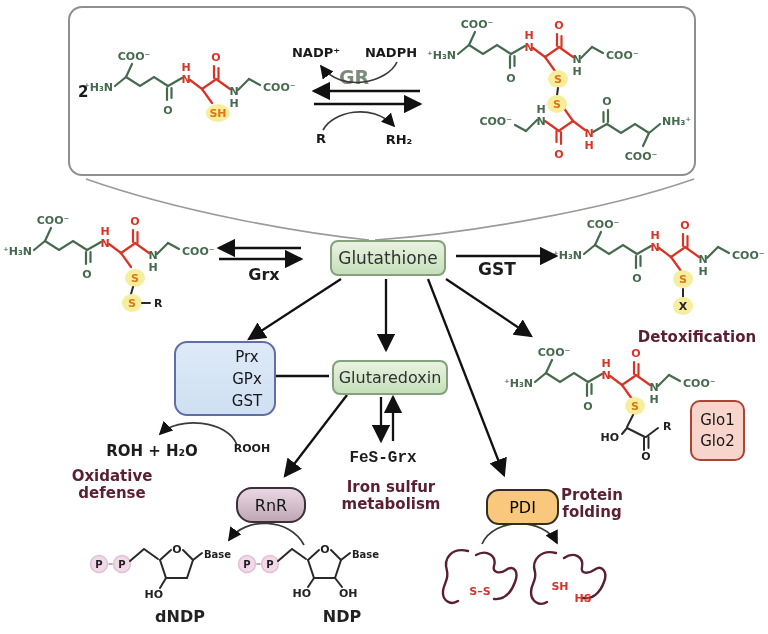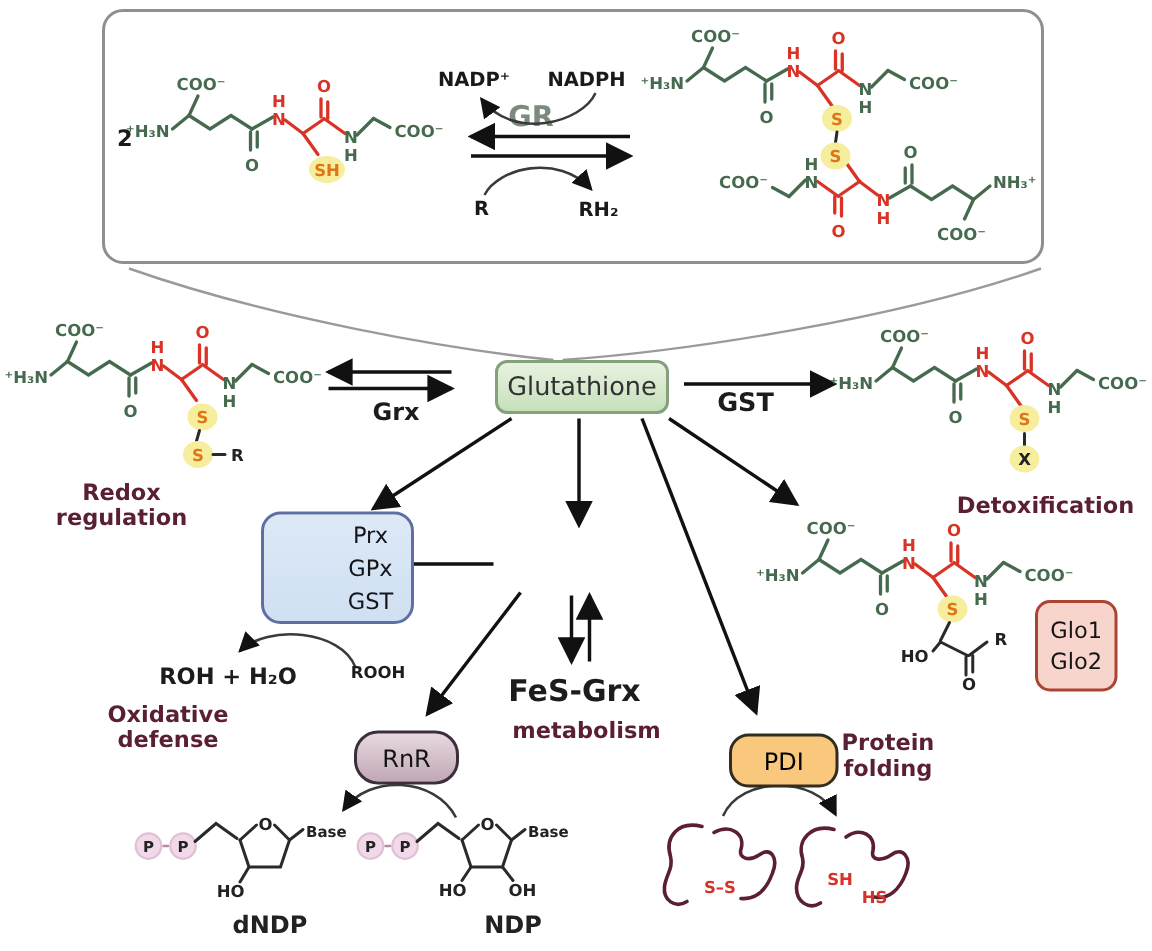--- a/index.html
+++ b/index.html
@@ -248,20 +248,23 @@
       <path class="squiggle" d="M564 558 C574 551 584 557 582 567 C580 574 588 574 594 570 C602 564 608 572 604 582 C600 593 592 600 583 598"></path>
       <text class="red-s" x="560" y="590" text-anchor="middle">SH</text>
       <text class="red-s" x="583" y="602" text-anchor="middle">HS</text>
     </g>
   </svg>
 
   <div class="node node-green" style="left:330px;top:240px;width:112px;height:32px;font-size:17px;">
     <span>Glutathione</span>
   </div>
 
+  <div class="node node-green" style="left:332px;top:360px;width:112px;height:31px;font-size:16px;">
+    <span>Glutaredoxin</span>
+  </div>
 
   <div class="node" style="left:174px;top:341px;width:54px;height:71px;border-radius:13px;
        border:2.5px solid var(--box_blue_border);background:linear-gradient(180deg,#dde9f7,var(--box_blue_fill));
        font-size:15px;line-height:22px;color:#15151a;padding-left:44px;">
     <span>Prx</span>
     <span>GPx</span>
     <span>GST</span>
   </div>
 
   <div class="node" style="left:236px;top:487px;width:66px;height:32px;border-radius:16px;
@@ -278,39 +281,36 @@
   <div class="node" style="left:690px;top:400px;width:51px;height:57px;border-radius:10px;
        border:2.5px solid var(--glo_border);background:var(--glo_fill);font-size:15px;line-height:21px;color:#141414;">
     <span>Glo1</span>
     <span>Glo2</span>
   </div>
 
   <div class="lbl black" style="left:234px;top:266px;width:60px;font-size:16px;"><span>Grx</span></div>
 
   <div class="lbl black" style="left:467px;top:260px;width:60px;font-size:17px;"><span>GST</span></div>
 
-  <div class="lbl maroon" style="left:26px;top:320px;width:110px;font-size:15px;">
-    <div>Redox</div>
-    <div>regulation</div>
-  </div>
 
   <div class="lbl black" style="left:92px;top:443px;width:120px;font-size:15px;"><span>ROH + H₂O</span></div>
 
   <div class="lbl black" style="left:212px;top:443px;width:80px;font-size:11px;"><span>ROOH</span></div>
 
   <div class="lbl maroon" style="left:52px;top:468px;width:120px;font-size:15px;">
     <div>Oxidative</div>
     <div>defense</div>
   </div>
 
   <div class="lbl maroon" style="left:627px;top:329px;width:140px;font-size:15px;"><span>Detoxification</span></div>
 
-  <div class="lbl black" style="left:323px;top:449px;width:120px;font-size:20px;"><span>FeS-Grx</span></div>
+  <div class="lbl black" style="left:323px;top:449px;width:120px;font-size:16px;font-family:Liberation Mono, monospace;"><span>FeS-Grx</span></div>
 
   <div class="lbl maroon" style="left:331px;top:479px;width:120px;font-size:15px;">
+    <div>Iron sulfur</div>
     <div>metabolism</div>
   </div>
 
   <div class="lbl maroon" style="left:532px;top:487px;width:120px;font-size:15px;">
     <div>Protein</div>
     <div>folding</div>
   </div>
 
 </div>
 

